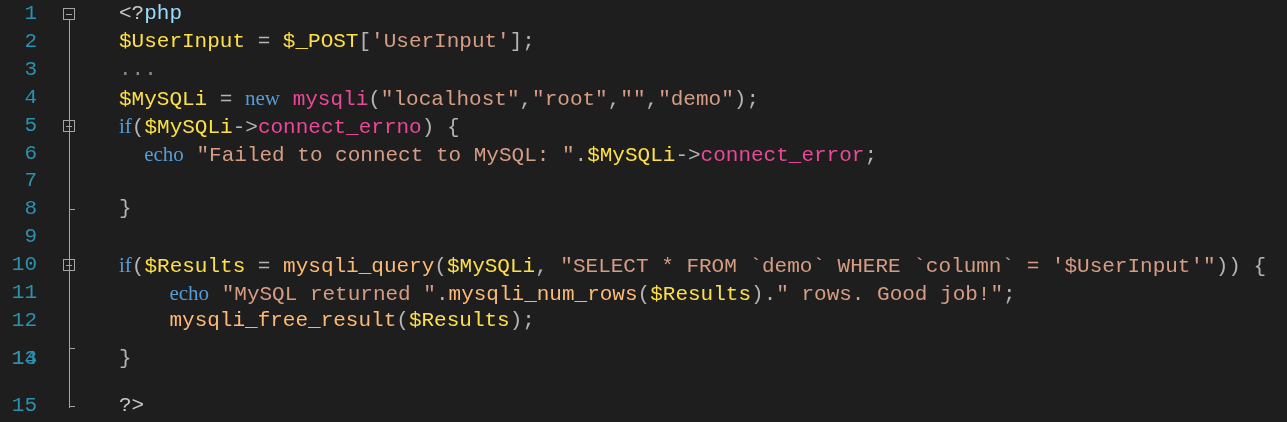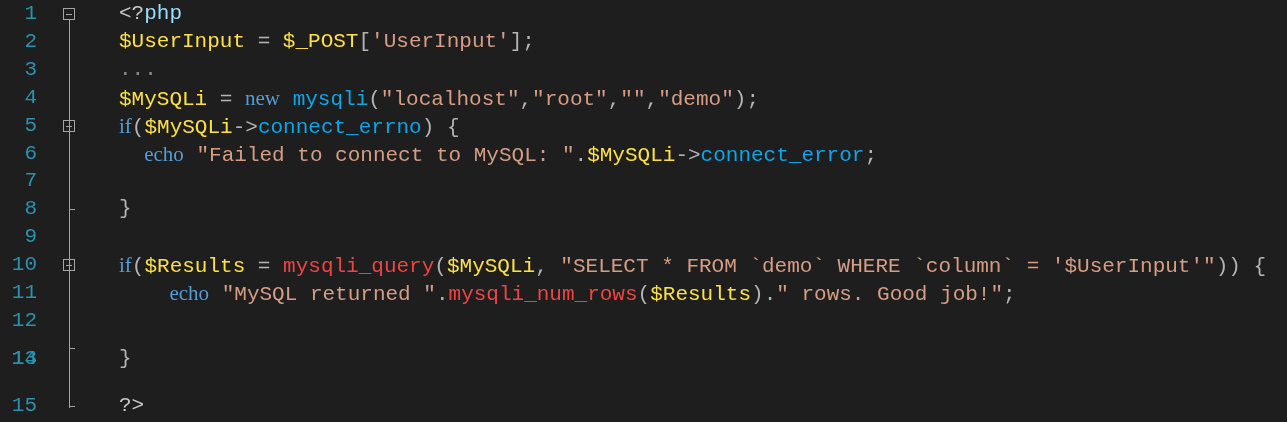--- a/index.html
+++ b/index.html
@@ -38,28 +38,28 @@
       text-align: right;
       color: #2b91af;
     }
     .code {
       position: absolute;
       left: 79px;
       color: #dadada;
       margin-left: 40px;
     }
     .tok-kw { color: #569cd6; font-family: Liberation Serif, serif; }
-    .tok-fn { color: #ef4444; }
+    .tok-fn { color: #fdba74; }
     .tok-str { color: #d69d85; }
     .tok-var { color: #fde047; }
     .tok-op { color: #b4b4b4; }
     .tok-punc { color: #b4b4b4; }
     .tok-delim { color: #c8c8c8; }
     .tok-php { color: #9cdcfe; }
-    .tok-plain { color: #0ea5e9; }
+    .tok-plain { color: #ec4899; }
     .tok-dots { color: #8a8a8a; letter-spacing: 0; }
 
     
     .fold-box {
       position: absolute;
       width: 10px;
       height: 10px;
       border: 1px solid #a5a5a5;
       box-sizing: content-box;
       left: 63px;
@@ -105,18 +105,18 @@
       <div class="line" style="top: 27.9px;"><span class="ln">2</span><span class="code"><span class="tok-var">$UserInput</span><span class="tok-op"> = </span><span class="tok-var">$_POST</span><span class="tok-punc">[</span><span class="tok-str">'UserInput'</span><span class="tok-punc">];</span></span></div>
       <div class="line" style="top: 55.8px;"><span class="ln">3</span><span class="code"><span class="tok-dots">...</span></span></div>
       <div class="line" style="top: 83.7px;"><span class="ln">4</span><span class="code"><span class="tok-var">$MySQLi</span><span class="tok-op"> = </span><span class="tok-kw">new</span><span class="tok-plain"> mysqli</span><span class="tok-punc">(</span><span class="tok-str">"localhost"</span><span class="tok-punc">,</span><span class="tok-str">"root"</span><span class="tok-punc">,</span><span class="tok-str">""</span><span class="tok-punc">,</span><span class="tok-str">"demo"</span><span class="tok-punc">);</span></span></div>
       <div class="line" style="top: 111.6px;"><span class="ln">5</span><span class="code"><span class="tok-kw">if</span><span class="tok-punc">(</span><span class="tok-var">$MySQLi</span><span class="tok-op">-&gt;</span><span class="tok-plain">connect_errno</span><span class="tok-punc">) {</span></span></div>
       <div class="line" style="top: 139.5px;"><span class="ln">6</span><span class="code"><span class="tok-plain">  </span><span class="tok-kw">echo</span><span class="tok-plain"> </span><span class="tok-str">"Failed to connect to MySQL: "</span><span class="tok-op">.</span><span class="tok-var">$MySQLi</span><span class="tok-op">-&gt;</span><span class="tok-plain">connect_error</span><span class="tok-punc">;</span></span></div>
       <div class="line" style="top: 167.4px;"><span class="ln">7</span></div>
       <div class="line" style="top: 195.3px;"><span class="ln">8</span><span class="code"><span class="tok-punc">}</span></span></div>
       <div class="line" style="top: 223.2px;"><span class="ln">9</span><span class="code"></span></div>
       <div class="line" style="top: 251.1px;"><span class="ln">10</span><span class="code"><span class="tok-kw">if</span><span class="tok-punc">(</span><span class="tok-var">$Results</span><span class="tok-op"> = </span><span class="tok-fn">mysqli_query</span><span class="tok-punc">(</span><span class="tok-var">$MySQLi</span><span class="tok-punc">, </span><span class="tok-str">"SELECT * FROM `demo` WHERE `column` = '$UserInput'"</span><span class="tok-punc">)) {</span></span></div>
       <div class="line" style="top: 279px;"><span class="ln">11</span><span class="code"><span class="tok-plain">    </span><span class="tok-kw">echo</span><span class="tok-plain"> </span><span class="tok-str">"MySQL returned "</span><span class="tok-op">.</span><span class="tok-fn">mysqli_num_rows</span><span class="tok-punc">(</span><span class="tok-var">$Results</span><span class="tok-punc">)</span><span class="tok-op">.</span><span class="tok-str">" rows. Good job!"</span><span class="tok-punc">;</span></span></div>
-      <div class="line" style="top: 306.9px;"><span class="ln">12</span></div>
+      <div class="line" style="top: 306.9px;"><span class="ln">12</span><span class="code"><span class="tok-plain">    </span><span class="tok-fn">mysqli_free_result</span><span class="tok-punc">(</span><span class="tok-var">$Results</span><span class="tok-punc">);</span></span></div>
       <div class="line" style="top: 345px;"><span class="ln">13</span><span class="code"><span class="tok-punc">}</span></span></div>
       <div class="line" style="top: 345px;"><span class="ln">14</span></div>
       <div class="line" style="top: 392px;"><span class="ln">15</span><span class="code"><span class="tok-delim">?&gt;</span></span></div>
     </div>
 </div>
 
 </body></html>

